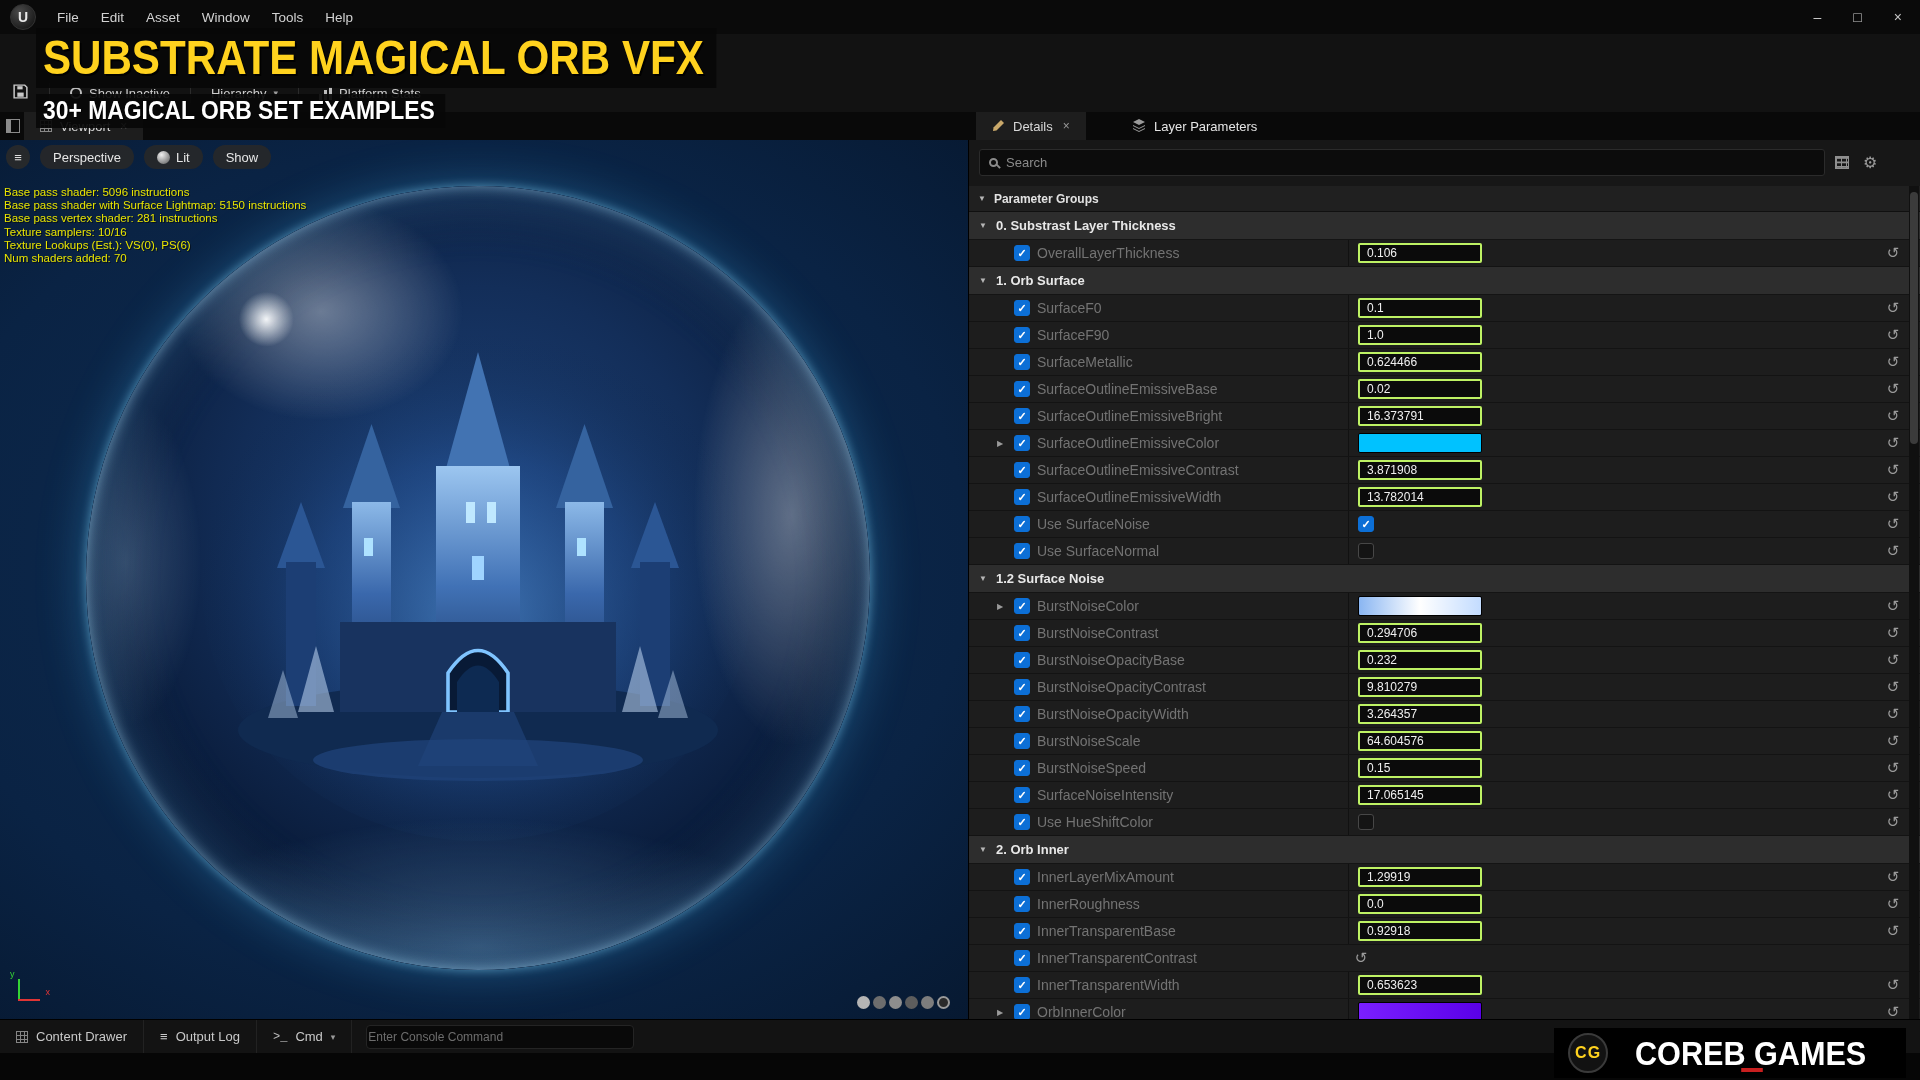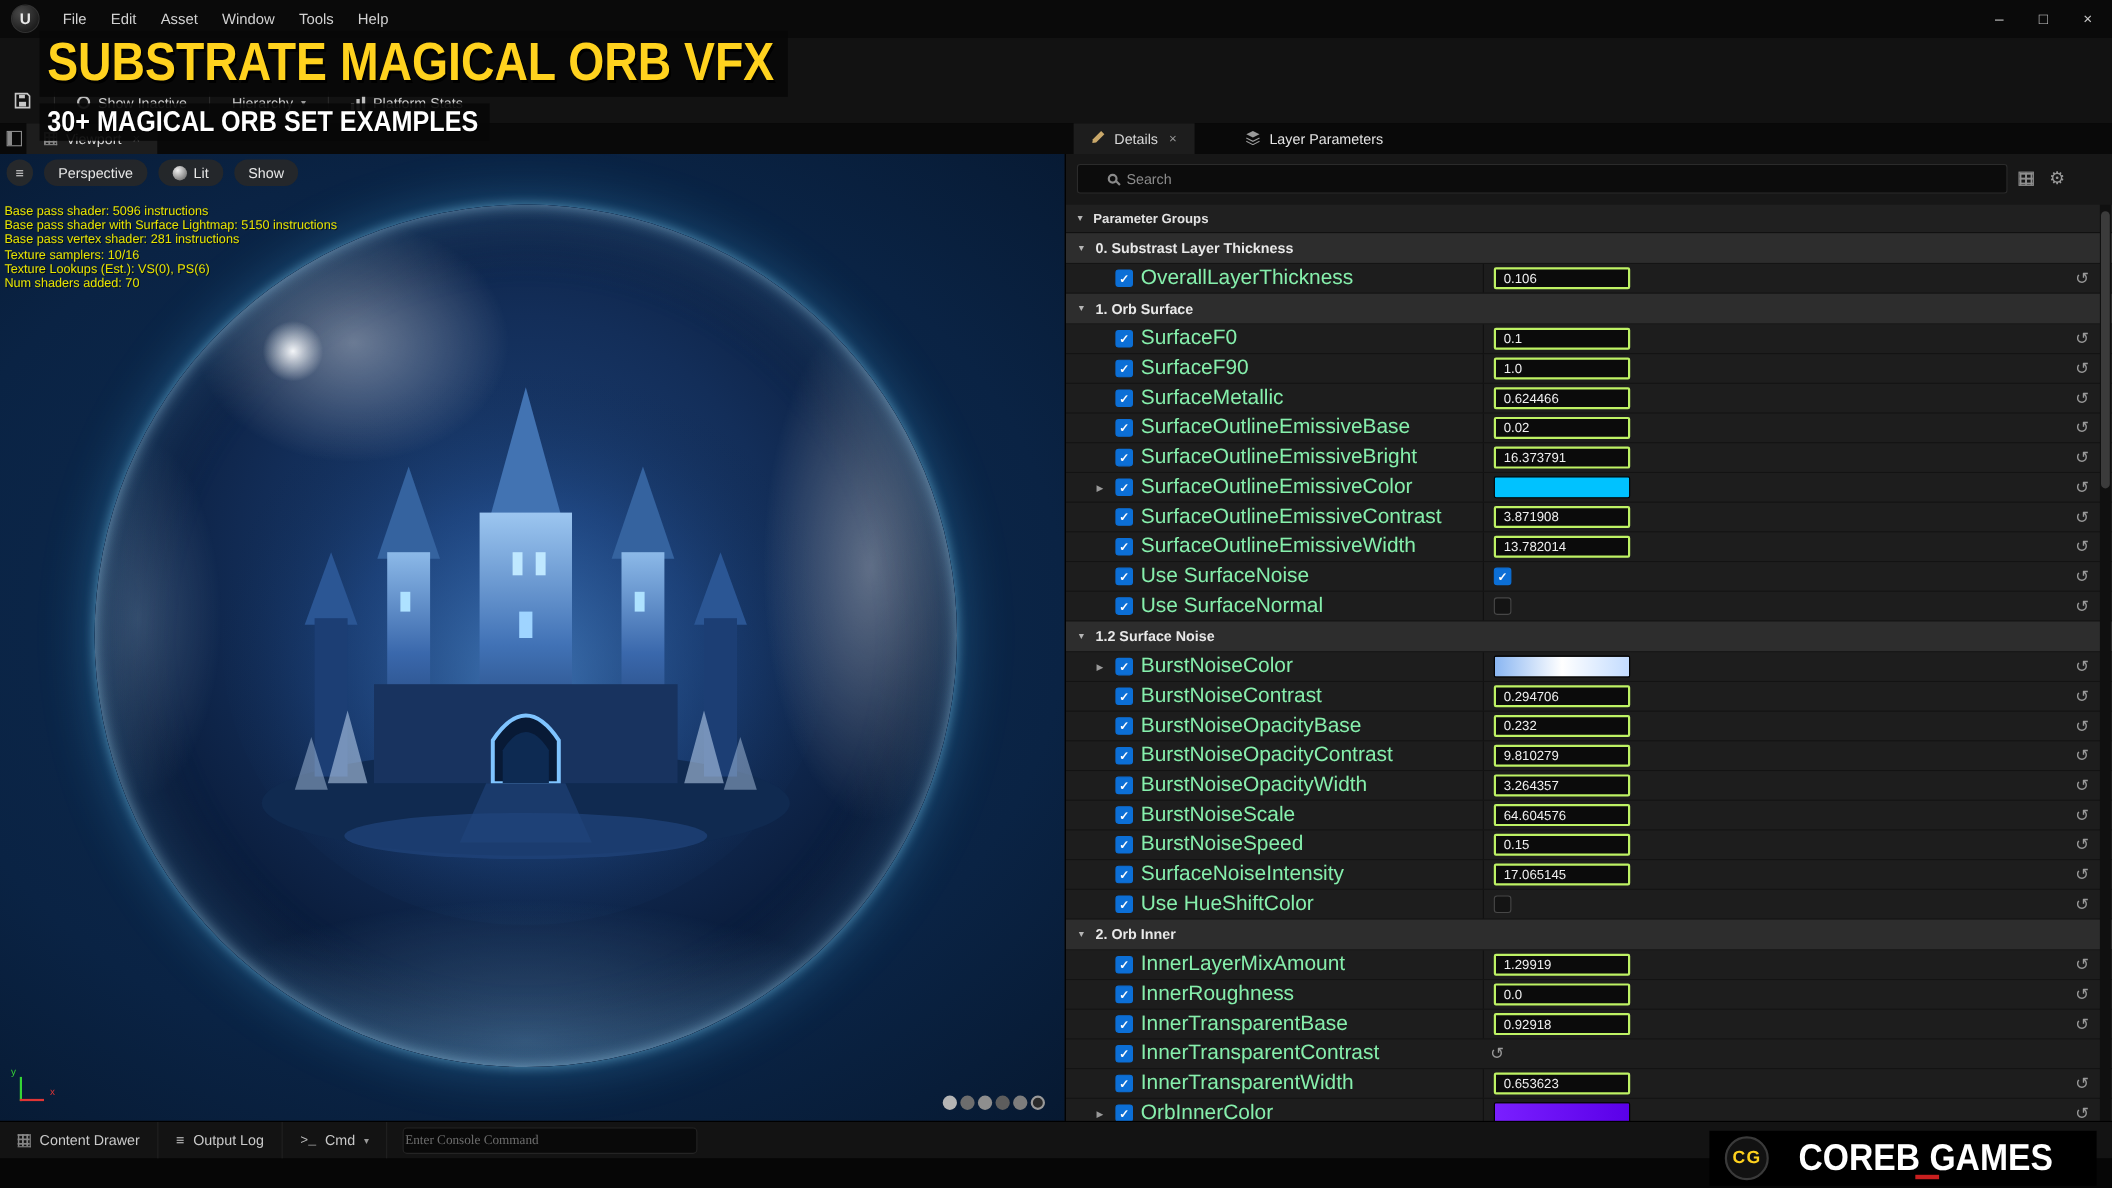--- a/index.html
+++ b/index.html
@@ -60,49 +60,49 @@
 .axis .ay{position:absolute;left:8px;bottom:8px;width:2px;height:22px;background:#35d435}
 .axis .ax{position:absolute;left:8px;bottom:8px;width:22px;height:2px;background:#e03535}
 .axis .ly{position:absolute;left:0;top:0;color:#35d435;font-size:9px}
 .axis .lx{position:absolute;right:0;bottom:12px;color:#e03535;font-size:9px}
 .vp-dots{position:absolute;right:18px;bottom:10px;display:flex;gap:3px}
 .vp-dots span{width:13px;height:13px;border-radius:50%}
 
 
 .details{position:absolute;left:968px;top:140px;width:952px;height:879px;background:#171717;overflow:hidden;border-left:1px solid #000}
 .search-row{position:absolute;left:0;top:0;width:100%;height:44px;display:flex;align-items:center;padding:0 10px;gap:10px}
-.search-box{flex:1;height:27px;background:#0c0c0c;border:1px solid #2b2b2b;border-radius:3px;display:flex;align-items:center;gap:8px;padding:0 27px;max-width:846px}
+.search-box{flex:1;height:27px;background:#0c0c0c;border:1px solid #2b2b2b;border-radius:3px;display:flex;align-items:center;gap:8px;padding:0 9px;max-width:846px}
 .mag{width:9px;height:9px;border:2px solid #8a8a8a;border-radius:50%;position:relative;flex:none}
 .mag::after{content:"";position:absolute;width:6px;height:2px;background:#8a8a8a;transform:rotate(45deg);right:-5px;bottom:-2px}
 .search-box input{flex:1;background:transparent;border:none;outline:none;color:#ddd;font-size:13px;font-family:"Liberation Sans",sans-serif}
 .search-box input::placeholder{color:#8b8b8b}
 .sr-icons{display:flex;align-items:center;gap:14px;color:#9a9a9a}
 .tbl-icon{width:14px;height:13px;background:linear-gradient(#8f8f8f 1.5px,transparent 1.5px),linear-gradient(90deg,#8f8f8f 1.5px,transparent 1.5px);background-size:5px 4.5px;border:1px solid #8f8f8f}
 .gear{font-size:16px}
 .pg-header{position:absolute;left:0;top:46px;width:100%;height:26px;background:#202020;border-bottom:1px solid #101010;display:flex;align-items:center;gap:8px;padding-left:9px;color:#e2e2e2;font-size:12px;font-weight:700}
 .tri{font-size:8px;color:#b5b5b5}
 .groups{position:absolute;left:0;top:72px;width:100%}
 .group-header{height:28px;background:#2d2d2d;border-bottom:1px solid #141414;display:flex;align-items:center;gap:9px;padding-left:10px;color:#e8e8e8;font-size:13px;font-weight:700}
 .param-row{height:27px;background:#1d1d1d;border-bottom:1px solid #131313;display:flex;align-items:center}
 .cell-name{width:379px;height:100%;display:flex;align-items:center;gap:7px;padding-left:24px;flex:none}
 .expander-slot{width:14px;text-align:center;color:#9a9a9a;font-size:8px;flex:none}
 .checkbox{width:16px;height:16px;border-radius:3px;background:#141414;border:1px solid #474747;display:inline-flex;align-items:center;justify-content:center;font-size:11px;font-weight:700;color:#fff;flex:none;cursor:default}
 .checkbox.on{background:var(--accent,#0c6fd6);border-color:var(--accent,#0c6fd6)}
-.param-label{font-size:19px;color:#86efac;white-space:nowrap}
+.param-label{font-size:14px;color:#737373;white-space:nowrap}
 .cell-value{flex:1;height:100%;display:flex;align-items:center;padding-left:9px;border-left:1px solid #111}
 .value-field{width:124px;height:20px;background:#0b0b0b;border:2px solid #bef264;border-radius:2px;color:#f0f0f0;font-size:12px;display:flex;align-items:center;padding-left:7px;cursor:text}
 .color-swatch{width:124px;height:20px;border-radius:2px;border:1px solid #000;cursor:pointer}
 .reset{width:26px;flex:none;text-align:center;color:#9a9a9a;font-size:15px;margin-right:14px;cursor:pointer}
 .sb-track{position:absolute;right:1px;top:46px;bottom:0;width:10px;background:#101010}
 .sb-thumb{position:absolute;left:1px;top:6px;width:8px;height:252px;background:#3b3b3b;border-radius:4px}
 
 
 .statusbar{position:absolute;left:0;top:1019px;width:100%;height:34px;background:#131313;border-top:1px solid #000;display:flex;align-items:center;color:#c9c9c9;font-size:13px;z-index:4}
 .sb-item{display:flex;align-items:center;gap:8px;padding:0 16px;height:100%;border-right:1px solid #222;cursor:default}
-.console-input{margin-left:14px;width:268px;height:24px;background:#090909;border:1px solid #242424;border-radius:4px;color:#bbb;font-family:Liberation Serif, serif;font-size:12px;padding:0 1px;outline:none}
+.console-input{margin-left:14px;width:268px;height:24px;background:#090909;border:1px solid #242424;border-radius:4px;color:#bbb;font-family:Liberation Sans, sans-serif;font-size:12px;padding:0 1px;outline:none}
 .console-input::placeholder{color:#6d6d6d}
 .cmd-prompt{font-family:"Liberation Mono",monospace;font-size:12px;color:#bdbdbd}
 .chev{font-size:9px;color:#9a9a9a}
 .bottom-strip{position:absolute;left:0;top:1053px;width:100%;height:27px;background:#060606}
 
 
 .branding{position:absolute;right:14px;top:1028px;height:50px;display:flex;align-items:center;gap:27px;background:#000;padding:0 14px;z-index:10}
 .cg-circle{width:40px;height:40px;border-radius:50%;background:#121212;border:2px solid #3a3a3a;color:var(--brand-yellow,#ffd21e);font-weight:700;font-size:16px;letter-spacing:1px;display:flex;align-items:center;justify-content:center}
 .brand-name{position:relative;color:#fff;font-size:34px;font-weight:700;transform:scaleX(.9);transform-origin:left;white-space:nowrap}
 .red-mark{position:absolute;left:118px;bottom:1px;width:24px;height:4px;background:#c81f1f}

